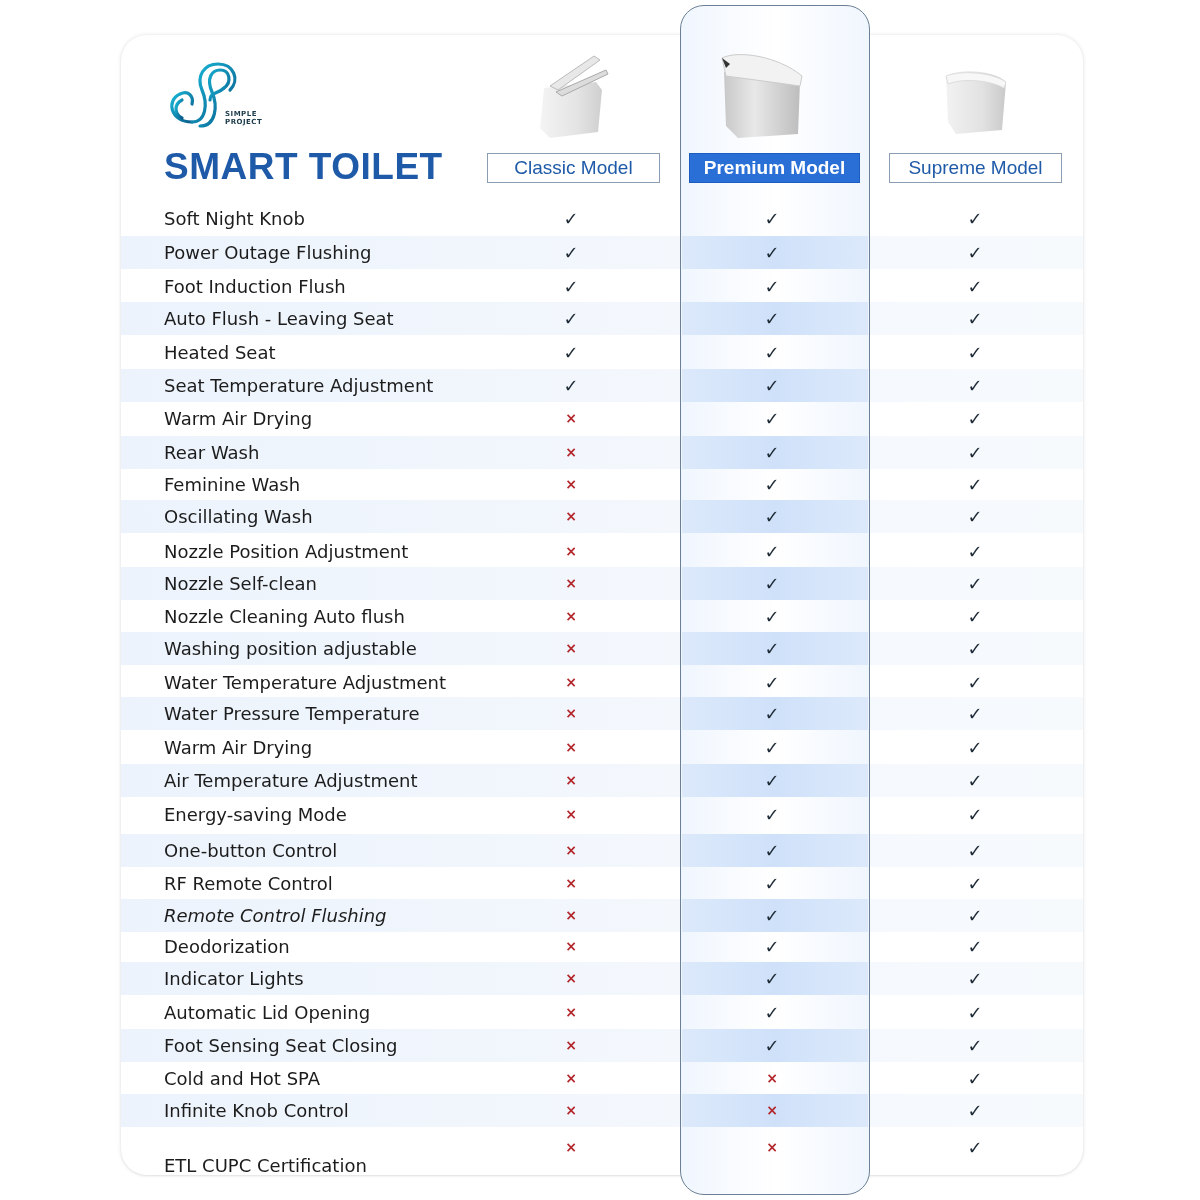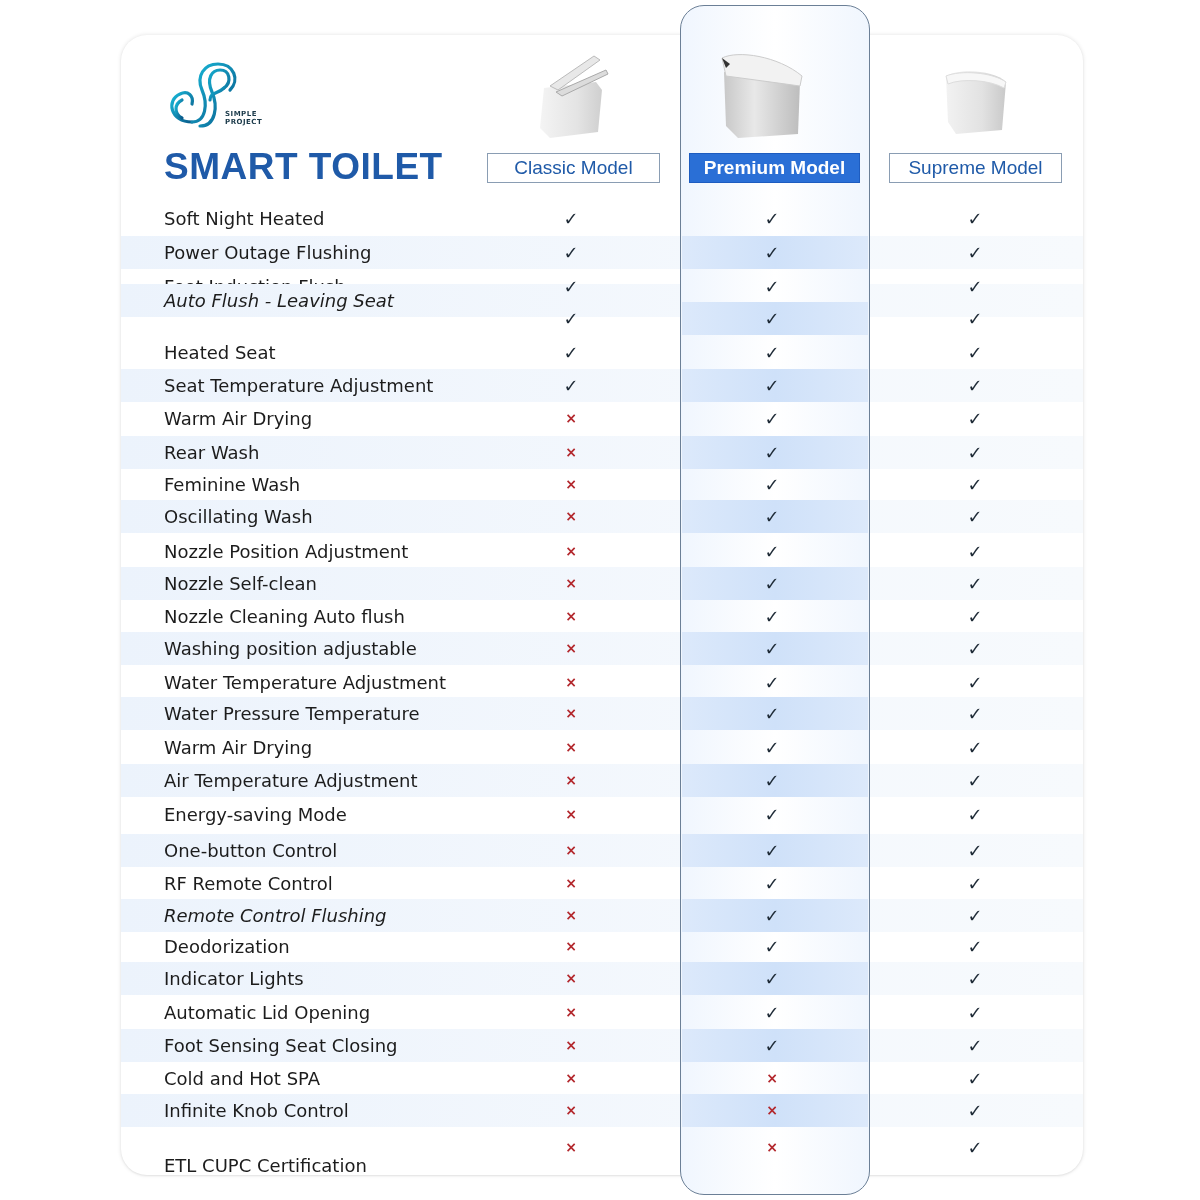--- a/index.html
+++ b/index.html
@@ -127,29 +127,29 @@
   <path d="M6 12 C20 4 54 6 66 18 L62 66 L16 70 L8 58 Z" fill="url(#tg3)"></path>
   <path d="M6 12 C20 6 52 8 66 18 L64 24 C50 16 22 14 8 20 Z" fill="#f7f7f7" stroke="#ddd" stroke-width="1"></path>
 </svg>
 
 <div class="model-label" style="left:487px;width:173px">Classic Model</div>
 <div class="model-label active" style="left:689px;width:171px">Premium Model</div>
 <div class="model-label" style="left:889px;width:173px">Supreme Model</div>
 
 <div class="rows" id="rows">
     <div class="row" style="top: 202px;">
-      <div class="row-label">Soft Night Heated</div>
+      <div class="row-label">Soft Night Knob</div>
     </div>
     <div class="row alt" style="top: 236px;">
       <div class="row-label">Power Outage Flushing</div>
     </div>
     <div class="row" style="top: 270px;">
       <div class="row-label">Foot Induction Flush</div>
     </div>
-    <div class="row alt" style="top: 284px; font-style: italic;">
+    <div class="row alt" style="top: 302px;">
       <div class="row-label">Auto Flush - Leaving Seat</div>
     </div>
     <div class="row" style="top: 336px;">
       <div class="row-label">Heated Seat</div>
     </div>
     <div class="row alt" style="top: 369px;">
       <div class="row-label">Seat Temperature Adjustment</div>
     </div>
     <div class="row" style="top: 402px;">
       <div class="row-label">Warm Air Drying</div>

